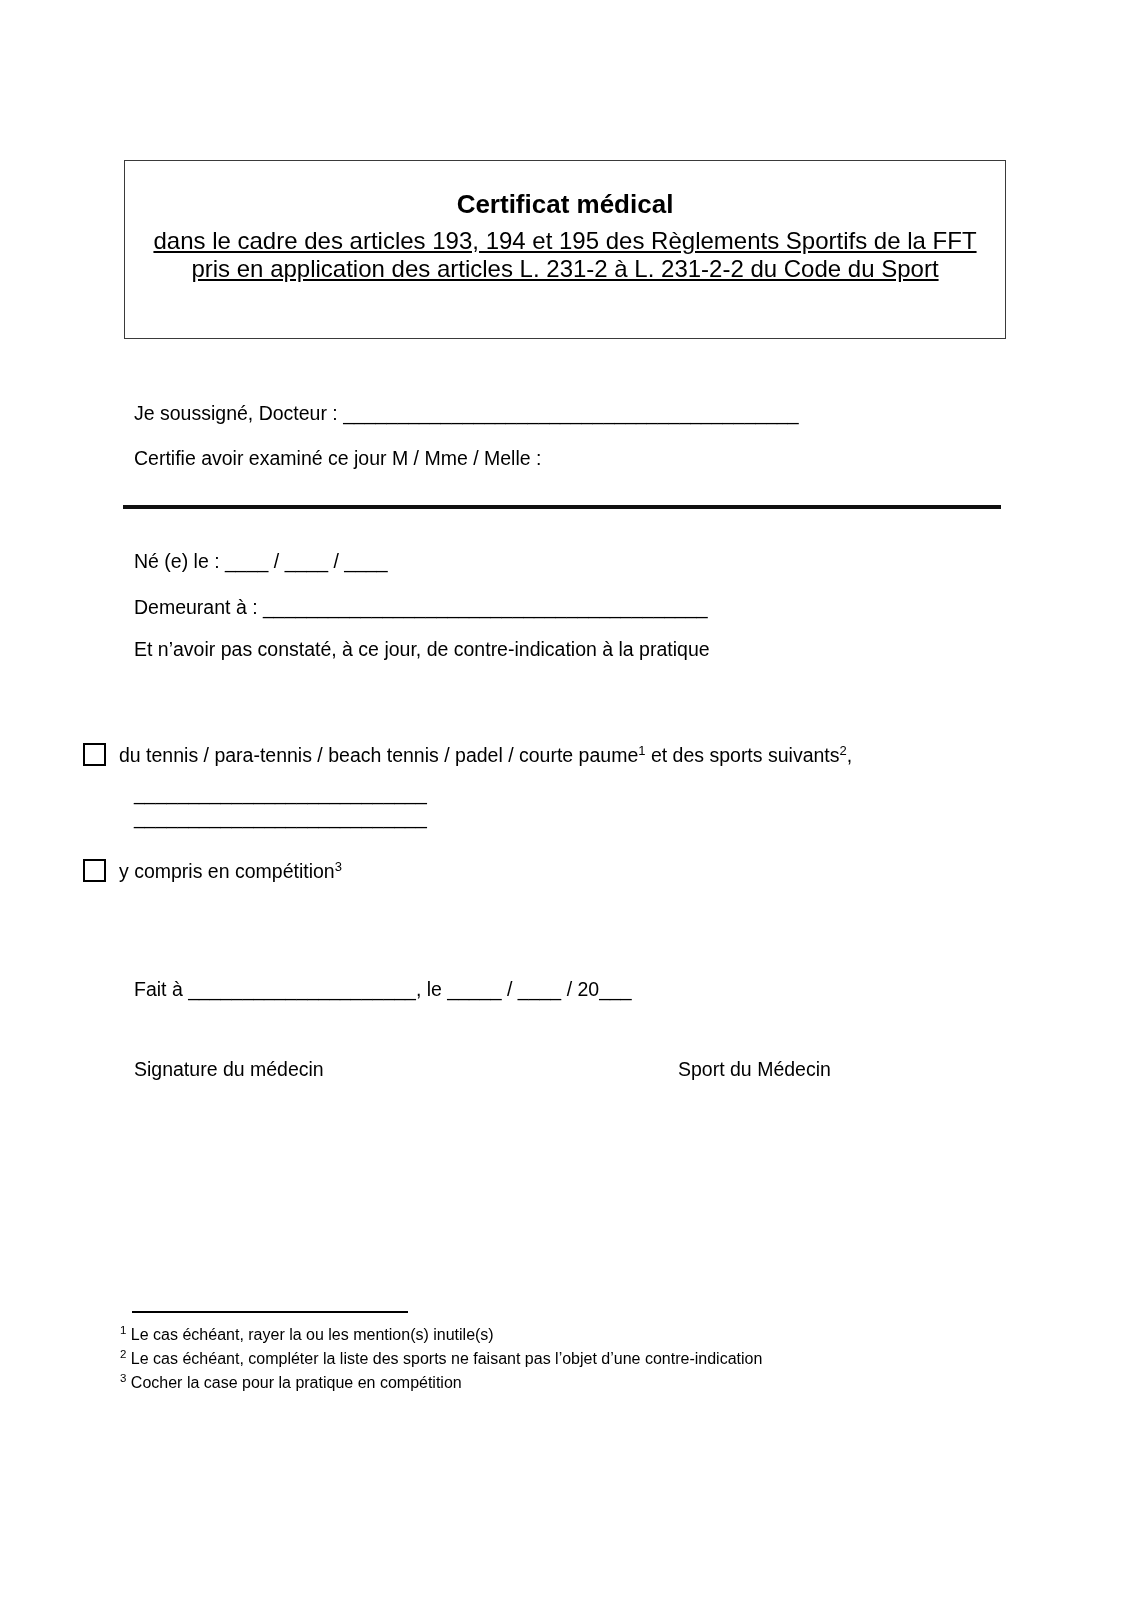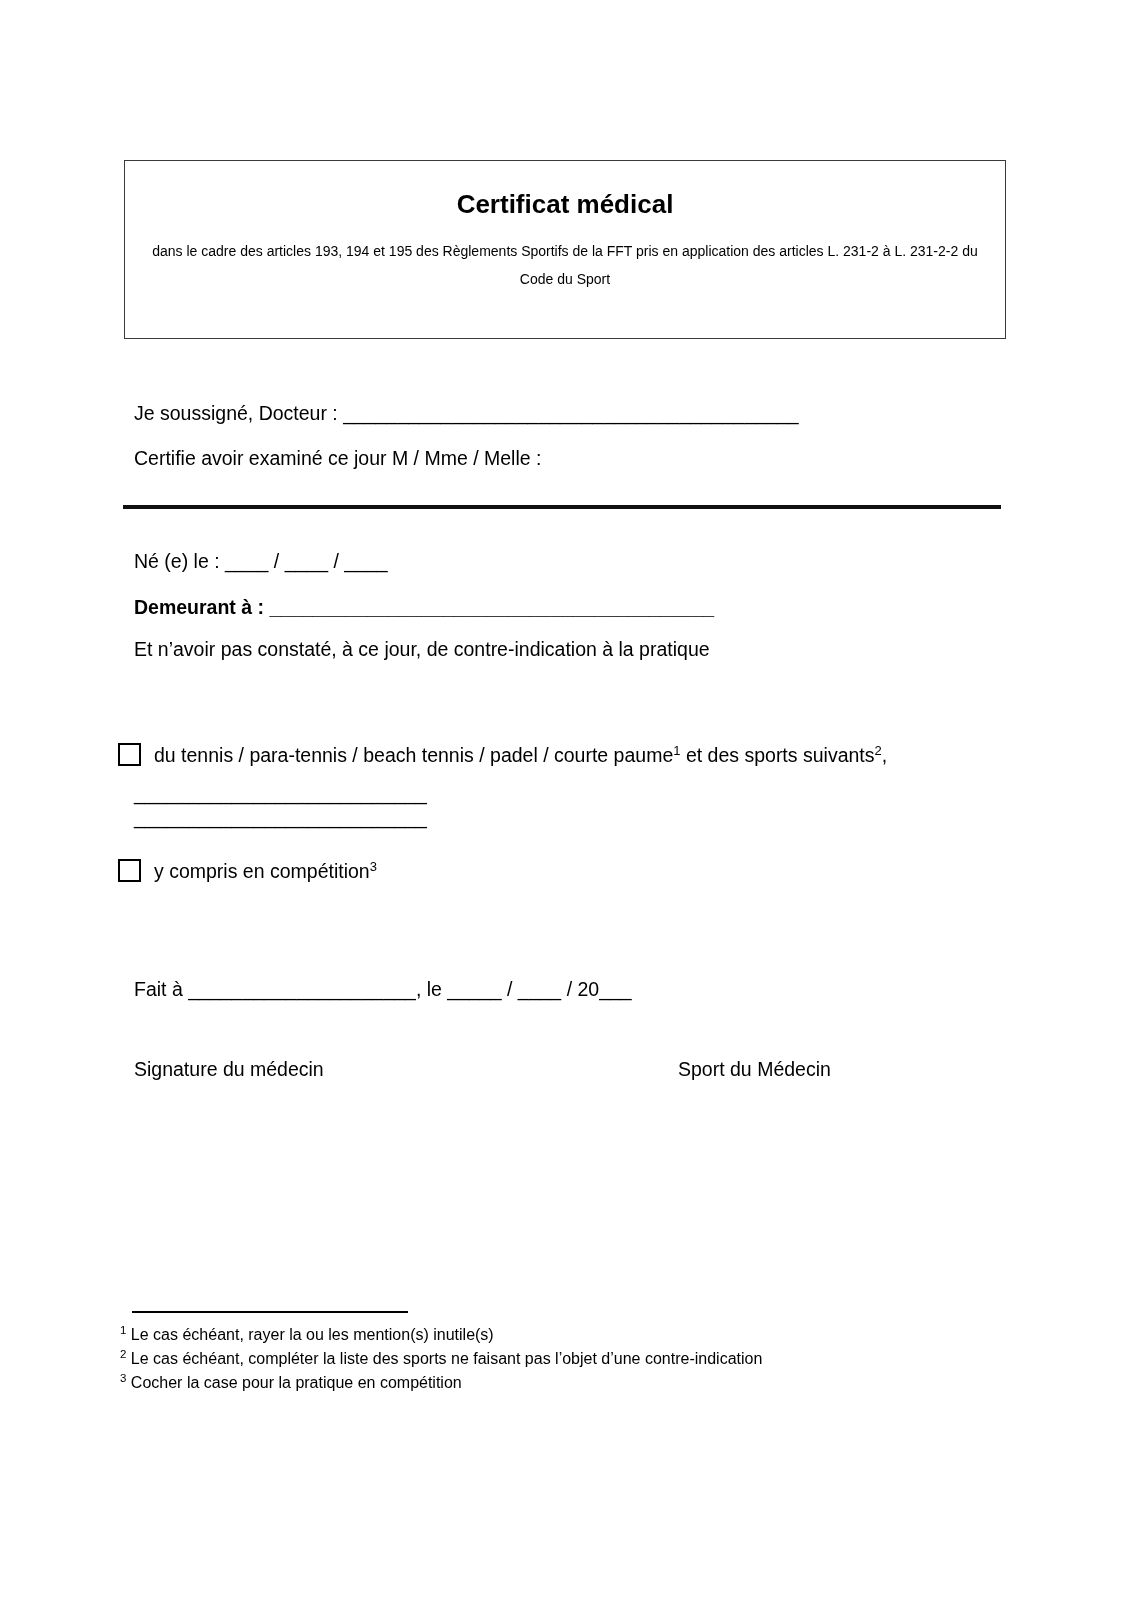--- a/index.html
+++ b/index.html
@@ -23,44 +23,45 @@
     border: 1px solid #3a3a3a;
     text-align: center;
   }
   .title {
     margin-top: 28px;
     font-size: 26px;
     font-weight: bold;
     line-height: 30px;
   }
   .subtitle {
-    margin: 18px auto 0;
+    margin: 8px auto 0;
     width: 846px;
-    font-size: 14px;
+    font-size: 24px;
     line-height: 28px;
+    text-decoration: underline;
   }
   .line { margin-left: 134px; white-space: nowrap; }
   .mt63  { margin-top: 63px; }
   .mt47  { margin-top: 47px; }
   .mt22  { margin-top: 22px; }
   .mt41  { margin-top: 41px; }
-  .mt23  { margin-top: 23px; font-weight: bold; }
+  .mt23  { margin-top: 23px; }
   .mt19  { margin-top: 19px; }
   .mt81  { margin-top: 81px; }
   .mt13  { margin-top: 13px; }
   .mt29  { margin-top: 29px; }
   .mt94  { margin-top: 94px; }
   .rule-thick {
     margin: 35px 0 0 123px;
     width: 878px;
     height: 4px;
     background: #101010;
   }
   .check-row {
-    margin-left: 118px;
+    margin-left: 83px;
     height: 26px;
     line-height: 26px;
     white-space: nowrap;
   }
   .checkbox {
     display: inline-block;
     box-sizing: border-box;
     width: 23px;
     height: 23px;
     border: 2px solid #000000;

